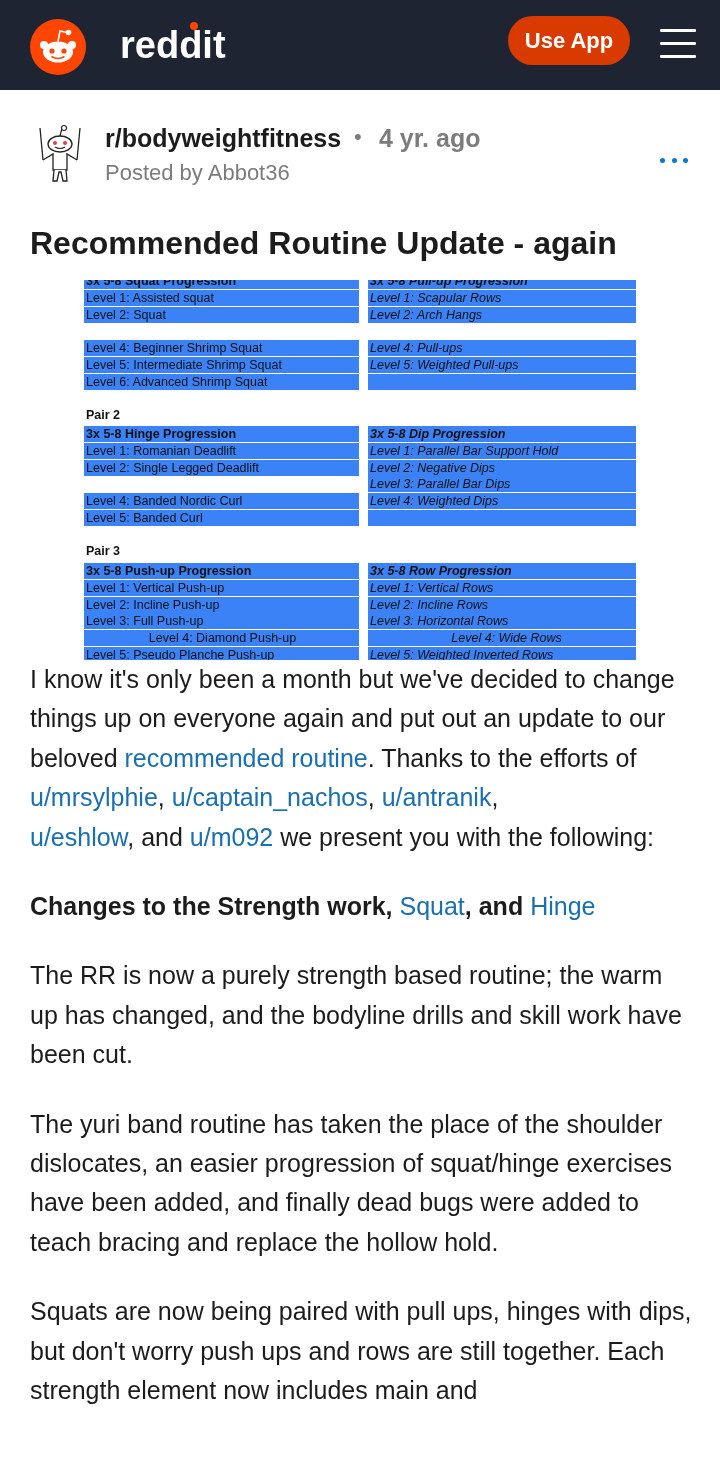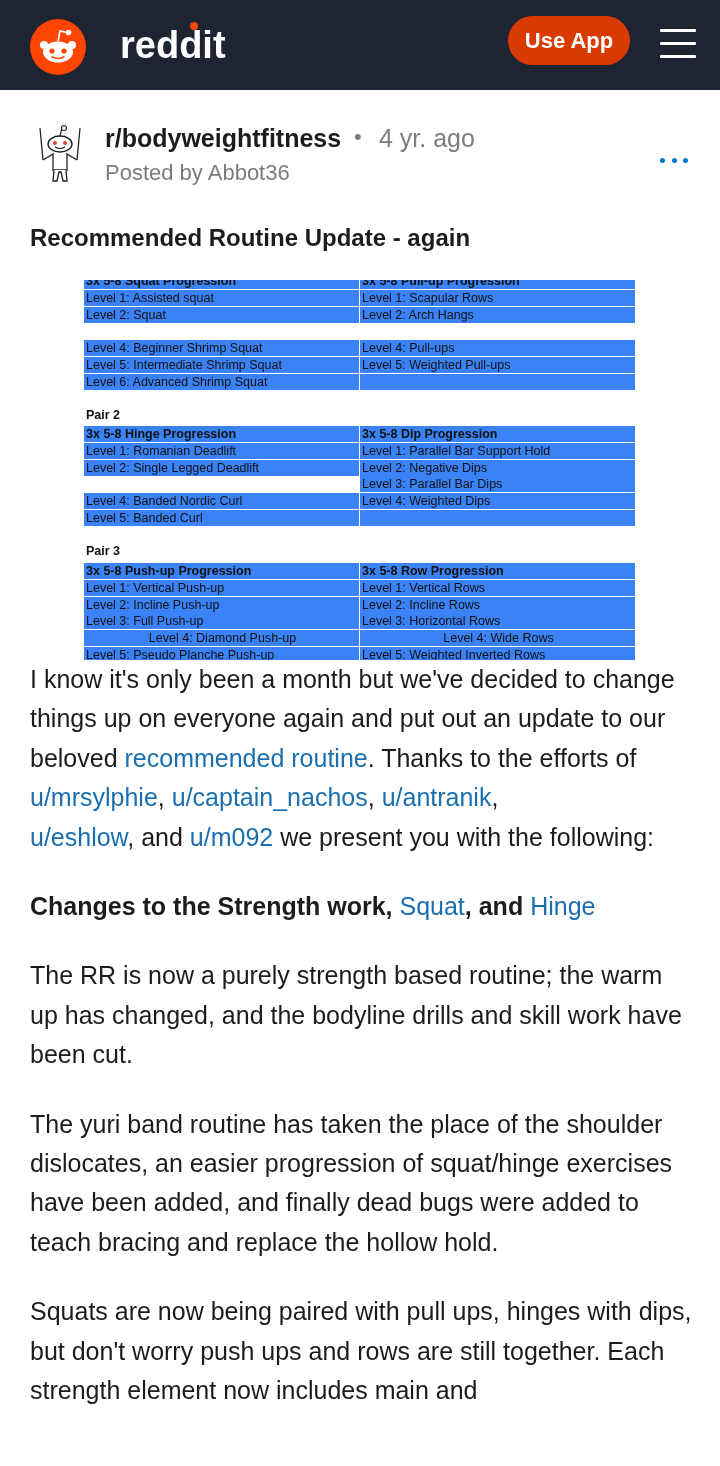--- a/index.html
+++ b/index.html
@@ -13,33 +13,33 @@
   .logo-text { margin-left: 6px; font-size: 38px; font-weight: bold; color: #ffffff; letter-spacing: 0px; line-height: 1; position: relative; top: -2px; }
   .logo-dot { position: absolute; width: 8px; height: 8px; border-radius: 50%; background: #ff4500; }
   .use-app { position: absolute; left: 508px; top: 16px; width: 122px; height: 49px; border-radius: 25px; background: #d93a00; color: #ffffff; font-weight: bold; font-size: 22px; display: flex; align-items: center; justify-content: center; border: none; }
   .hamburger { position: absolute; left: 660px; top: 29px; width: 36px; height: 30px; }
   .hamburger span { position: absolute; left: 0; width: 36px; height: 3px; background: #ffffff; border-radius: 1px; }
 
   
   .avatar { position: absolute; left: 34px; top: 124px; width: 52px; height: 60px; }
   .subreddit { position: absolute; left: 105px; top: 124px; font-size: 25px; font-weight: bold; color: #1c1c1c; }
   .meta-dot { position: absolute; left: 354px; top: 124px; font-size: 22px; color: #7c7c7c; }
-  .age { position: absolute; left: 379px; top: 124px; font-size: 25px; color: #7c7c7c; font-weight: normal; }
+  .age { position: absolute; left: 379px; top: 124px; font-size: 25px; color: #7c7c7c; font-weight: bold; }
   .posted-by { position: absolute; left: 105px; top: 160px; font-size: 22px; color: #7c7c7c; }
   .more { position: absolute; left: 660px; top: 150px; width: 28px; height: 20px; display: flex; justify-content: space-between; align-items: center; }
   .more span { width: 5px; height: 5px; border-radius: 50%; background: #0079d3; }
 
-  .title { position: absolute; left: 30px; top: 224px; font-size: 24px; color: #1c1c1c; line-height: 1.2; }
+  .title { position: absolute; left: 30px; top: 224px; font-size: 32px; color: #1c1c1c; line-height: 1.2; }
 
   
   .table-img { position: absolute; left: 84px; top: 280px; width: 552px; height: 380px; overflow: hidden; background: #fff; }
   .tbl-row { position: absolute; left: 0; width: 552px; height: 16.8px; font-size: 12.5px; color: #111; }
   .tbl-row .c { position: absolute; top: 0; height: 16px; line-height: 16px; padding-left: 2px; background: #3b82f6; }
   .tbl-row .c1 { left: 0; width: 275px; }
-  .tbl-row .c2 { left: 276px; width: 275px; }
+  .tbl-row .c2 { left: 284px; width: 275px; font-style: italic; }
   .tbl-row.bold .c { font-weight: bold; }
   .tbl-pair { position: absolute; left: 0; font-size: 12.5px; font-weight: bold; color: #111; height: 16px; line-height: 16px; padding-left: 2px; }
 
   
   .body { position: absolute; left: 30px; top: 660px; width: 665px; font-size: 25px; line-height: 39.4px; color: #1c1c1c; }
   .body p { margin-bottom: 30px; }
   .body a { color: #1a6fb0; text-decoration: none; }
   .body strong { font-weight: bold; }
 </style>
 </head>

